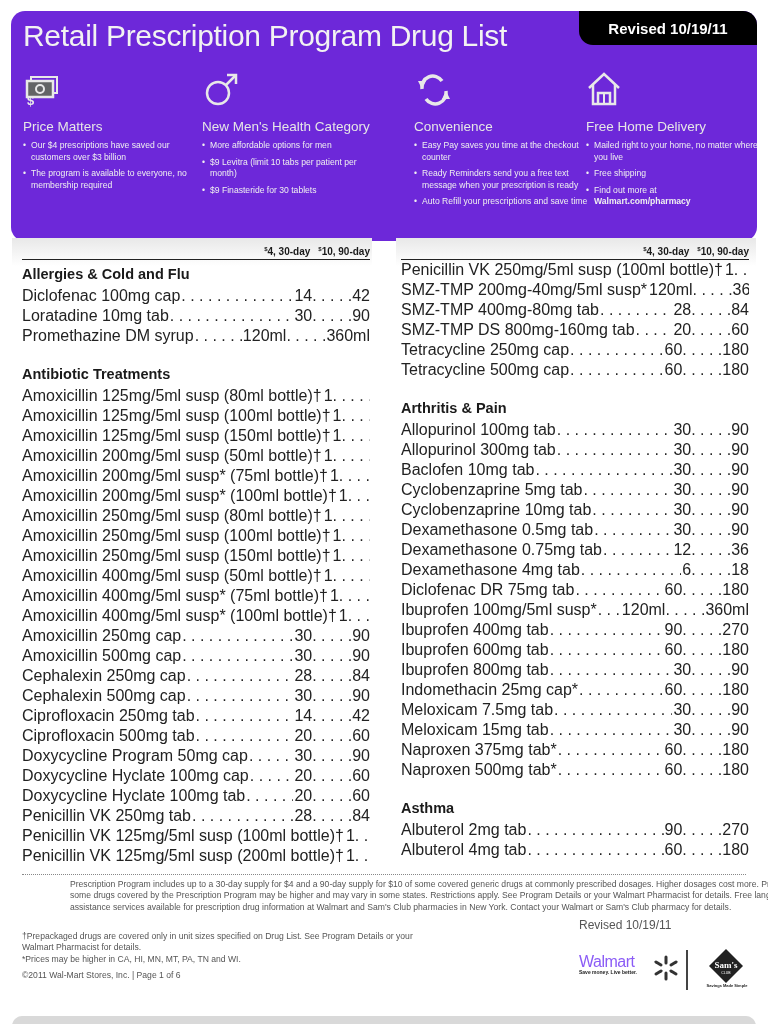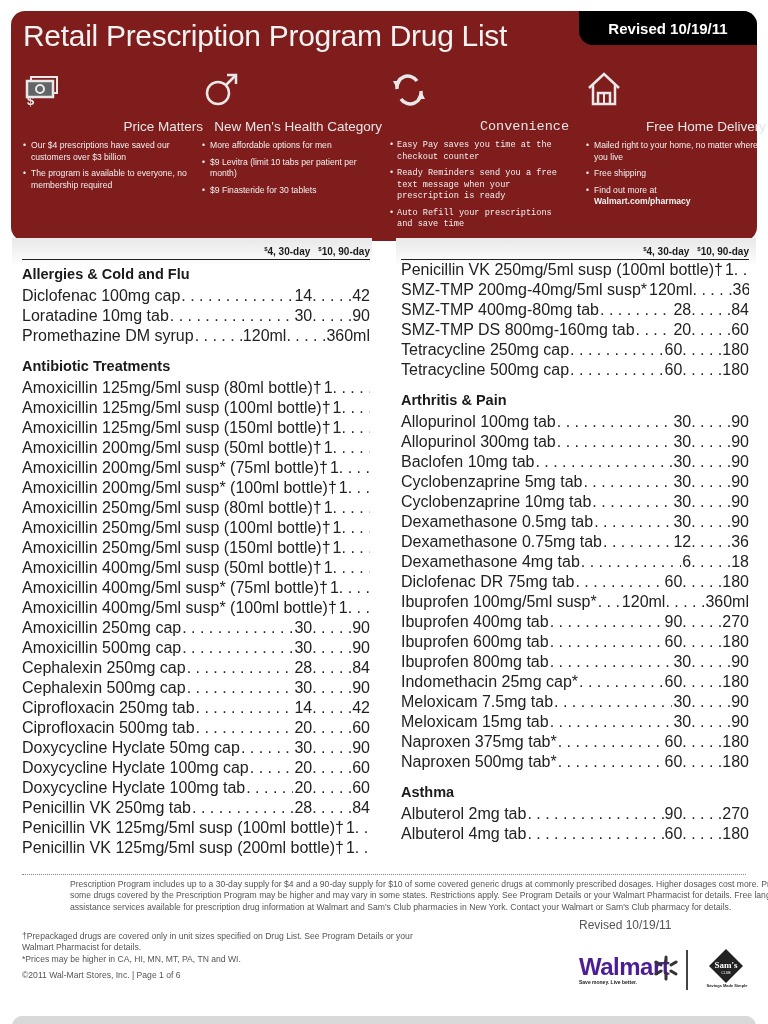--- a/index.html
+++ b/index.html
@@ -1,59 +1,59 @@
 <!DOCTYPE html>
 <html><head>
 <meta charset="utf-8">
 <style>
   html, body { margin:0; padding:0; }
   body { width:768px; height:1024px; background:#ffffff; position:relative; overflow:hidden;
          font-family:"Liberation Sans", sans-serif; color:#1a1a1a; }
-  .header { position:absolute; left:11px; top:11px; width:746px; height:230px; background:#7f1d1d;
+  .header { position:absolute; left:11px; top:11px; width:746px; height:230px; background:#6d28d9;
             border-radius:14px; color:#fff; }
   .title { position:absolute; left:12px; top:8px; font-size:30px; font-weight:300; color:#f2f2f2;
            letter-spacing:-0.3px; }
   .revised-tab { position:absolute; right:0; top:0; width:178px; height:34px; background:#000;
                  border-radius:0 14px 0 14px; color:#fff; font-weight:bold; font-size:15px;
                  display:flex; align-items:center; justify-content:center; }
   .feature { position:absolute; top:60px; width:180px; }
   .feature .icon { width:40px; height:38px; display:block; }
-  .feature .ftitle { margin-top:10px; font-size:13.5px; color:#e6e6e6;text-align:right; }
+  .feature .ftitle { margin-top:10px; font-size:13.5px; color:#e6e6e6; }
   .feature ul { list-style:none; padding:0; margin:6px 0 0 0; }
   .feature li { font-size:8.6px; line-height:11.5px; color:#f0f0f0; margin-bottom:5px;
                 padding-left:8px; position:relative; }
   .feature li::before { content:"\2022"; position:absolute; left:0; top:0; }
   .feature li b { font-weight:bold; }
 
   .shade { position:absolute; top:238px; height:28px; background:linear-gradient(#e8e8e8,#fff); }
   .col { position:absolute; top:246px; width:348px; }
   .colhdr { display:flex; justify-content:flex-end; font-size:10px; font-weight:bold;
             border-bottom:1.2px solid #222; padding-bottom:2px; }
   .colhdr span { margin-left:8px; }
   .colhdr sup { font-size:6px; }
   .cat { font-size:14.5px; font-weight:bold; margin:4px 0 2px 0; height:20px; line-height:20px; }
-  .cat.gap { margin-top:10px; }
+  .cat.gap { margin-top:18px; }
   .row { display:flex; align-items:flex-end; height:20px; line-height:20px; font-size:16px;
          white-space:nowrap; overflow:hidden; color:#222; }
   .row .name { flex:0 0 auto; }
   .row .dots { flex:1 1 auto; overflow:hidden; color:#222; letter-spacing:2.6px; margin:0 1px; }
   .row .dots::before { content:". . . . . . . . . . . . . . . . . . . . . . . . . . . . . . . . . . . . . . . . . . . . . . . . . ."; letter-spacing:0; }
   .row .v30 { flex:0 0 auto; text-align:right; }
   .row .dots2 { flex:0 0 40px; overflow:hidden; letter-spacing:0; text-align:right; }
   .row .dots2::before { content:". . . . . . . . . ."; }
   .row .v90 { flex:0 0 auto; text-align:right; }
 
   .dotline { position:absolute; left:22px; top:874px; width:724px; border-top:1.5px dotted #888; }
   .disclaimer { position:absolute; left:22px; top:879px; width:728px; font-size:8.6px; line-height:11.3px;
                 color:#555;margin-left:48px; }
   .foot-notes { position:absolute; left:22px; top:931px; width:420px; font-size:8.6px; line-height:11.3px; color:#555; }
   .copyright { position:absolute; left:22px; top:970px; font-size:8.6px; color:#555; }
   .revised-small { position:absolute; left:579px; top:918px; font-size:12px; color:#555; }
   .walmart { position:absolute; left:579px; top:953px; }
-  .walmart .wm { font-size:24px; font-weight:bold; color:#4c1d95; letter-spacing:-0.5px; }
+  .walmart .wm { font-size:16px; font-weight:normal; color:#8b5cf6; letter-spacing:-0.5px; }
   .walmart .tag { font-size:5px; font-weight:bold; color:#222; display:block; margin-top:-2px; }
   .spark { position:absolute; left:653px; top:955px; }
   .divider-v { position:absolute; left:686px; top:950px; width:1.5px; height:40px; background:#444; }
   .sams { position:absolute; left:695px; top:948px; }
   .sams-tag { position:absolute; left:696px; top:983px; font-size:4px; color:#222; font-weight:bold; width:62px; text-align:center; }
   .bottom-bar { position:absolute; left:12px; top:1016px; width:744px; height:20px; background:#d9d9d9; border-radius:10px; }
 </style>
 </head>
 <body>
 
@@ -82,21 +82,21 @@
       <polyline points="25,4 34,4 34,13" fill="none" stroke="#e8e8e8" stroke-width="2.5"></polyline>
     </svg>
     <div class="ftitle">New Men's Health Category</div>
     <ul>
       <li>More affordable options for men</li>
       <li>$9 Levitra (limit 10 tabs per patient per month)</li>
       <li>$9 Finasteride for 30 tablets</li>
     </ul>
   </div>
 
-  <div class="feature" style="left:378px;font-family:Liberation Mono, monospace;">
+  <div class="feature" style="left:403px;">
     <svg class="icon" viewBox="0 0 40 38">
       <path d="M8 18 A11 11 0 0 1 28 10" fill="none" stroke="#e8e8e8" stroke-width="3.5"></path>
       <polygon points="4,10 12,10 8,18" fill="#e8e8e8"></polygon>
       <path d="M32 20 A11 11 0 0 1 12 28" fill="none" stroke="#e8e8e8" stroke-width="3.5"></path>
       <polygon points="36,28 28,28 32,20" fill="#e8e8e8"></polygon>
     </svg>
     <div class="ftitle">Convenience</div>
     <ul>
       <li>Easy Pay saves you time at the checkout counter</li>
       <li>Ready Reminders send you a free text message when your prescription is ready</li>
@@ -272,21 +272,21 @@
         <span class="v90">42</span>
       </div>
       <div class="row">
         <span class="name">Ciprofloxacin 500mg tab</span>
         <span class="dots"></span>
         <span class="v30">20</span>
         <span class="dots2"></span>
         <span class="v90">60</span>
       </div>
       <div class="row">
-        <span class="name">Doxycycline Hyclate 50mg cap</span>
+        <span class="name">Doxycycline Program 50mg cap</span>
         <span class="dots"></span>
         <span class="v30">30</span>
         <span class="dots2"></span>
         <span class="v90">90</span>
       </div>
       <div class="row">
         <span class="name">Doxycycline Hyclate 100mg cap</span>
         <span class="dots"></span>
         <span class="v30">20</span>
         <span class="dots2"></span>

